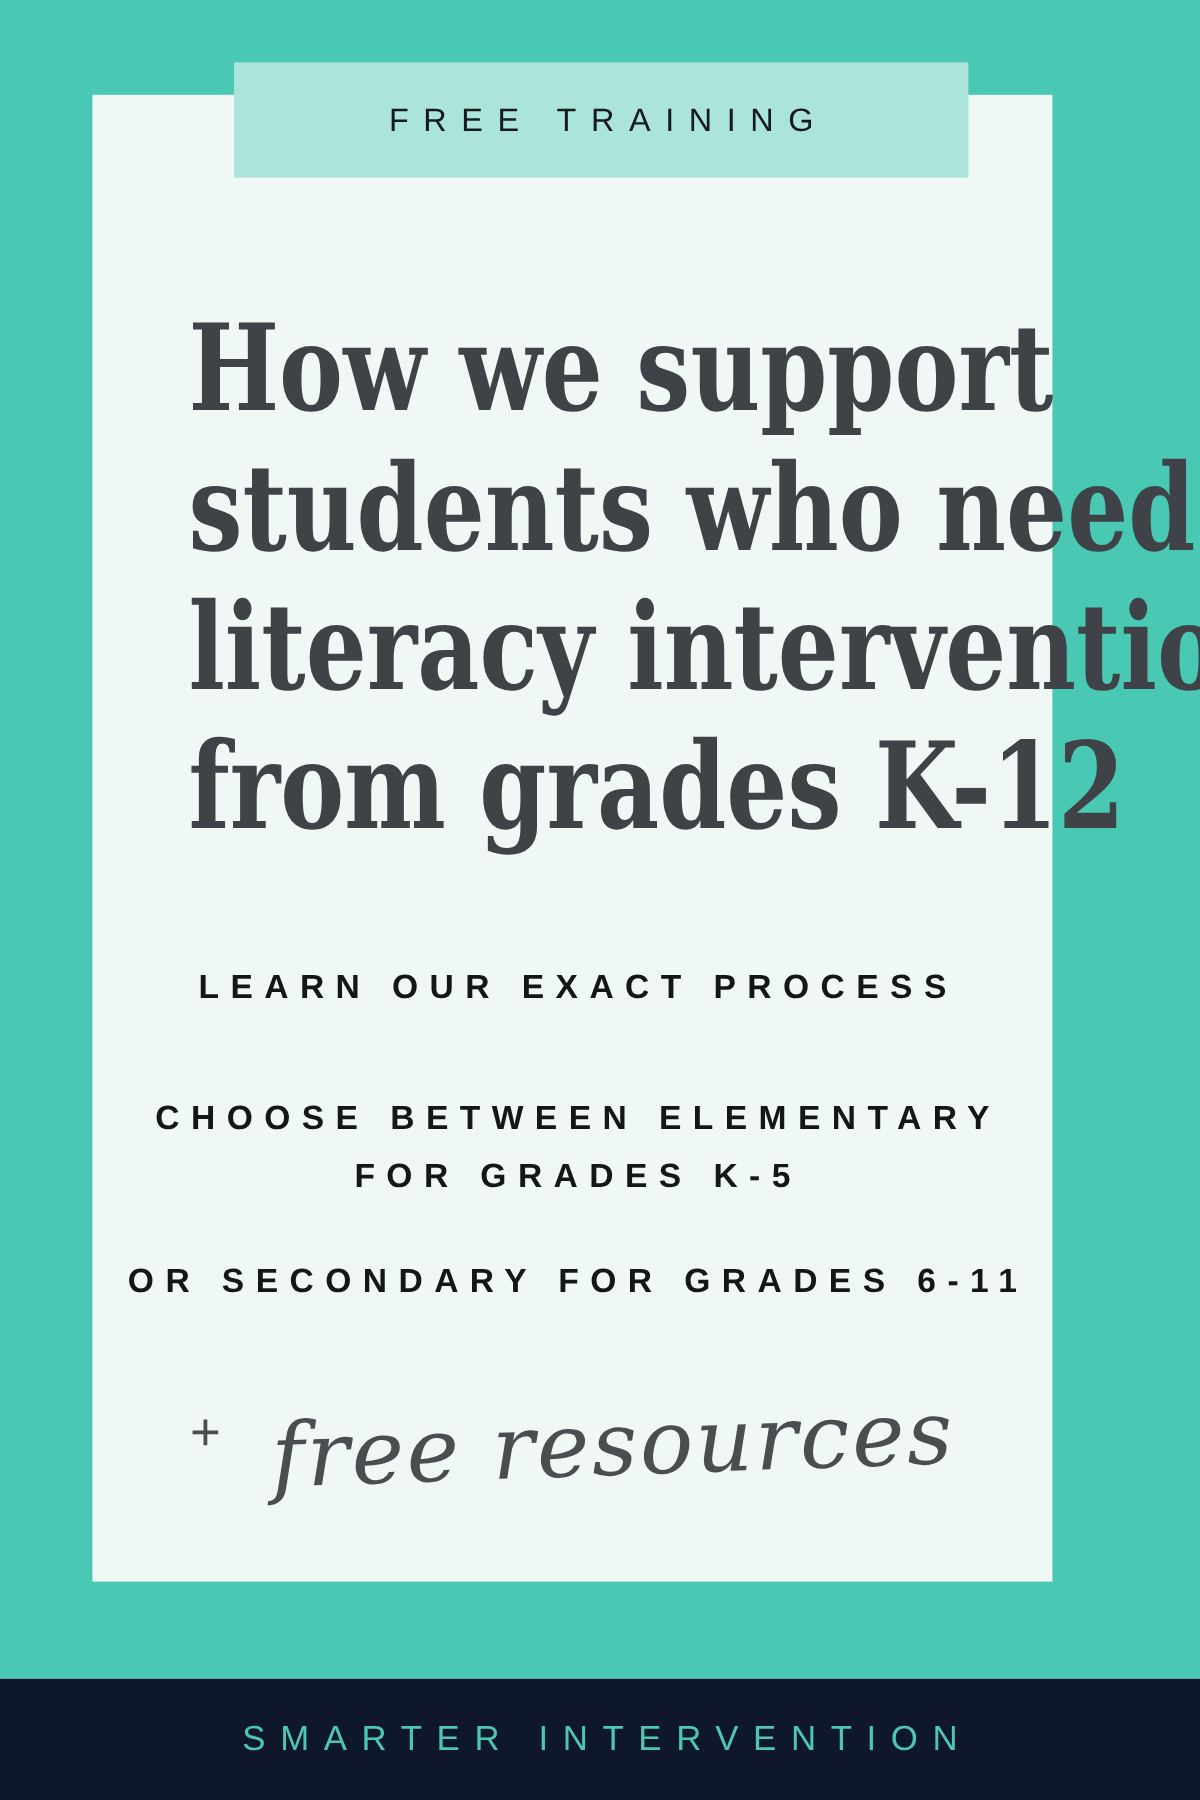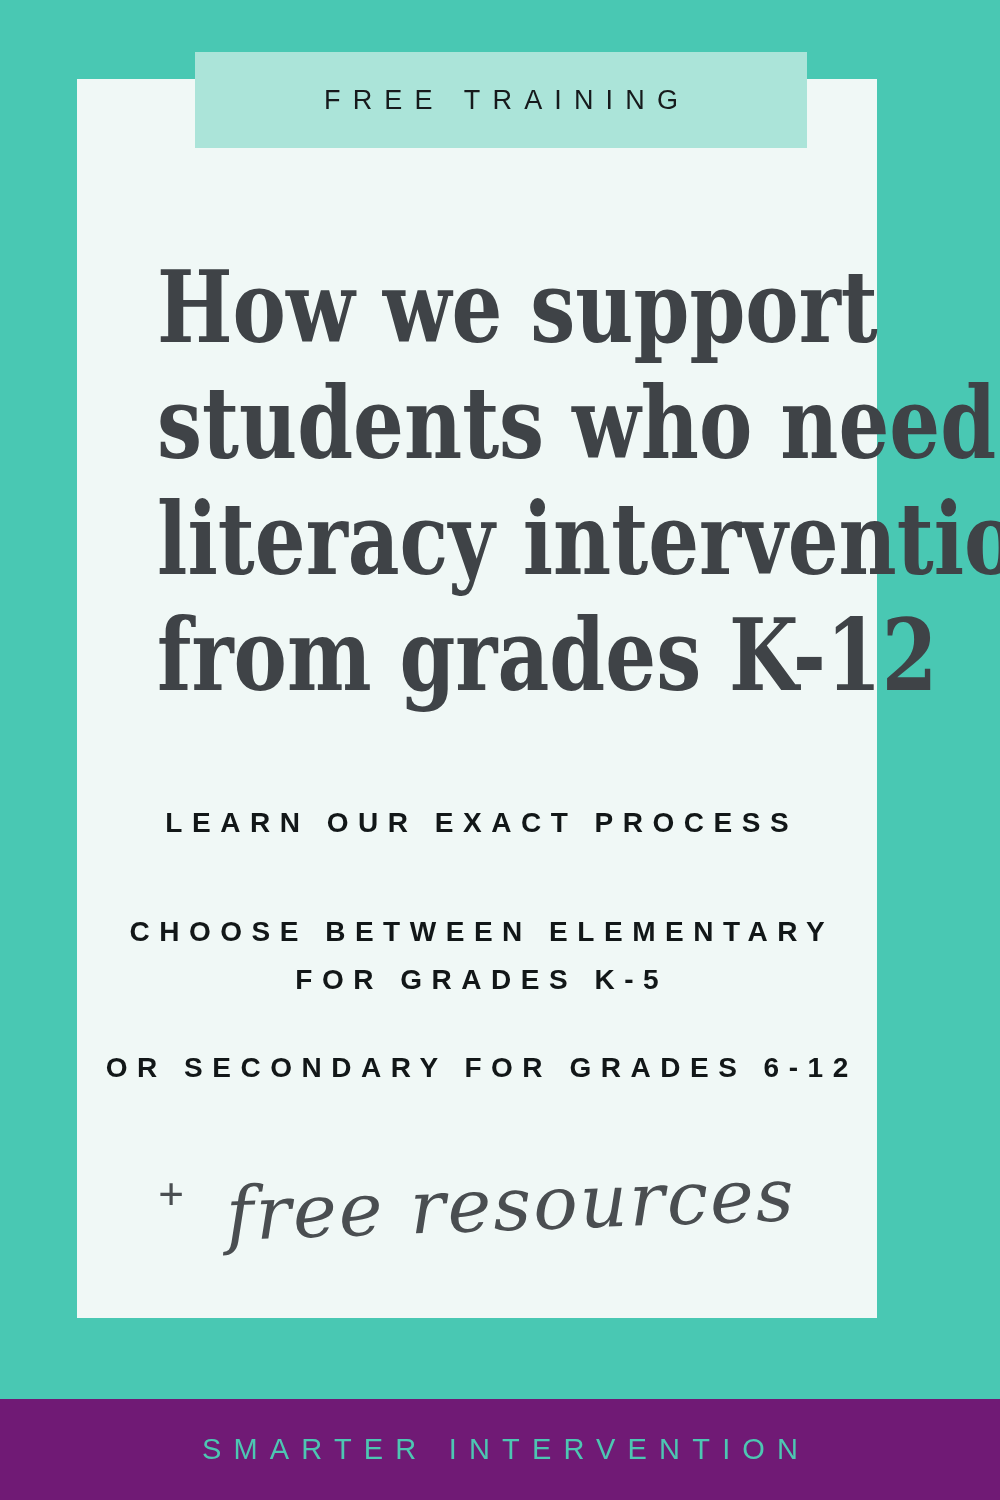--- a/index.html
+++ b/index.html
@@ -106,21 +106,21 @@
     font-size: 74px;
     letter-spacing: 2px;
     transform: rotate(-2deg);
   }
 
   
   .footer {
     position: absolute;
     left: 0; top: 1399px;
     width: 1000px; height: 101px;
-    background: #701a75;
+    background: #0f172a;
     display: flex;
     align-items: center;
     justify-content: center;
   }
   .brand {
     font-weight: 400;
     font-size: 29px;
     letter-spacing: 0.42em;
     text-indent: 0.42em;
     color: #4dc6b2;
@@ -145,21 +145,21 @@
       <p class="sub sub-1">
         <span class="sl">LEARN OUR EXACT PROCESS</span>
       </p>
 
       <p class="sub sub-2">
         <span class="sl">CHOOSE BETWEEN ELEMENTARY</span>
         <span class="sl">FOR GRADES K-5</span>
       </p>
 
       <p class="sub sub-3">
-        <span class="sl">OR SECONDARY FOR GRADES 6-12</span>
+        <span class="sl">OR SECONDARY FOR GRADES 6-11</span>
       </p>
 
       <div class="script-note">
         <span class="plus">+</span>
         <span class="script-text">free resources</span>
       </div>
 
     </div>
 
     <div class="badge">

